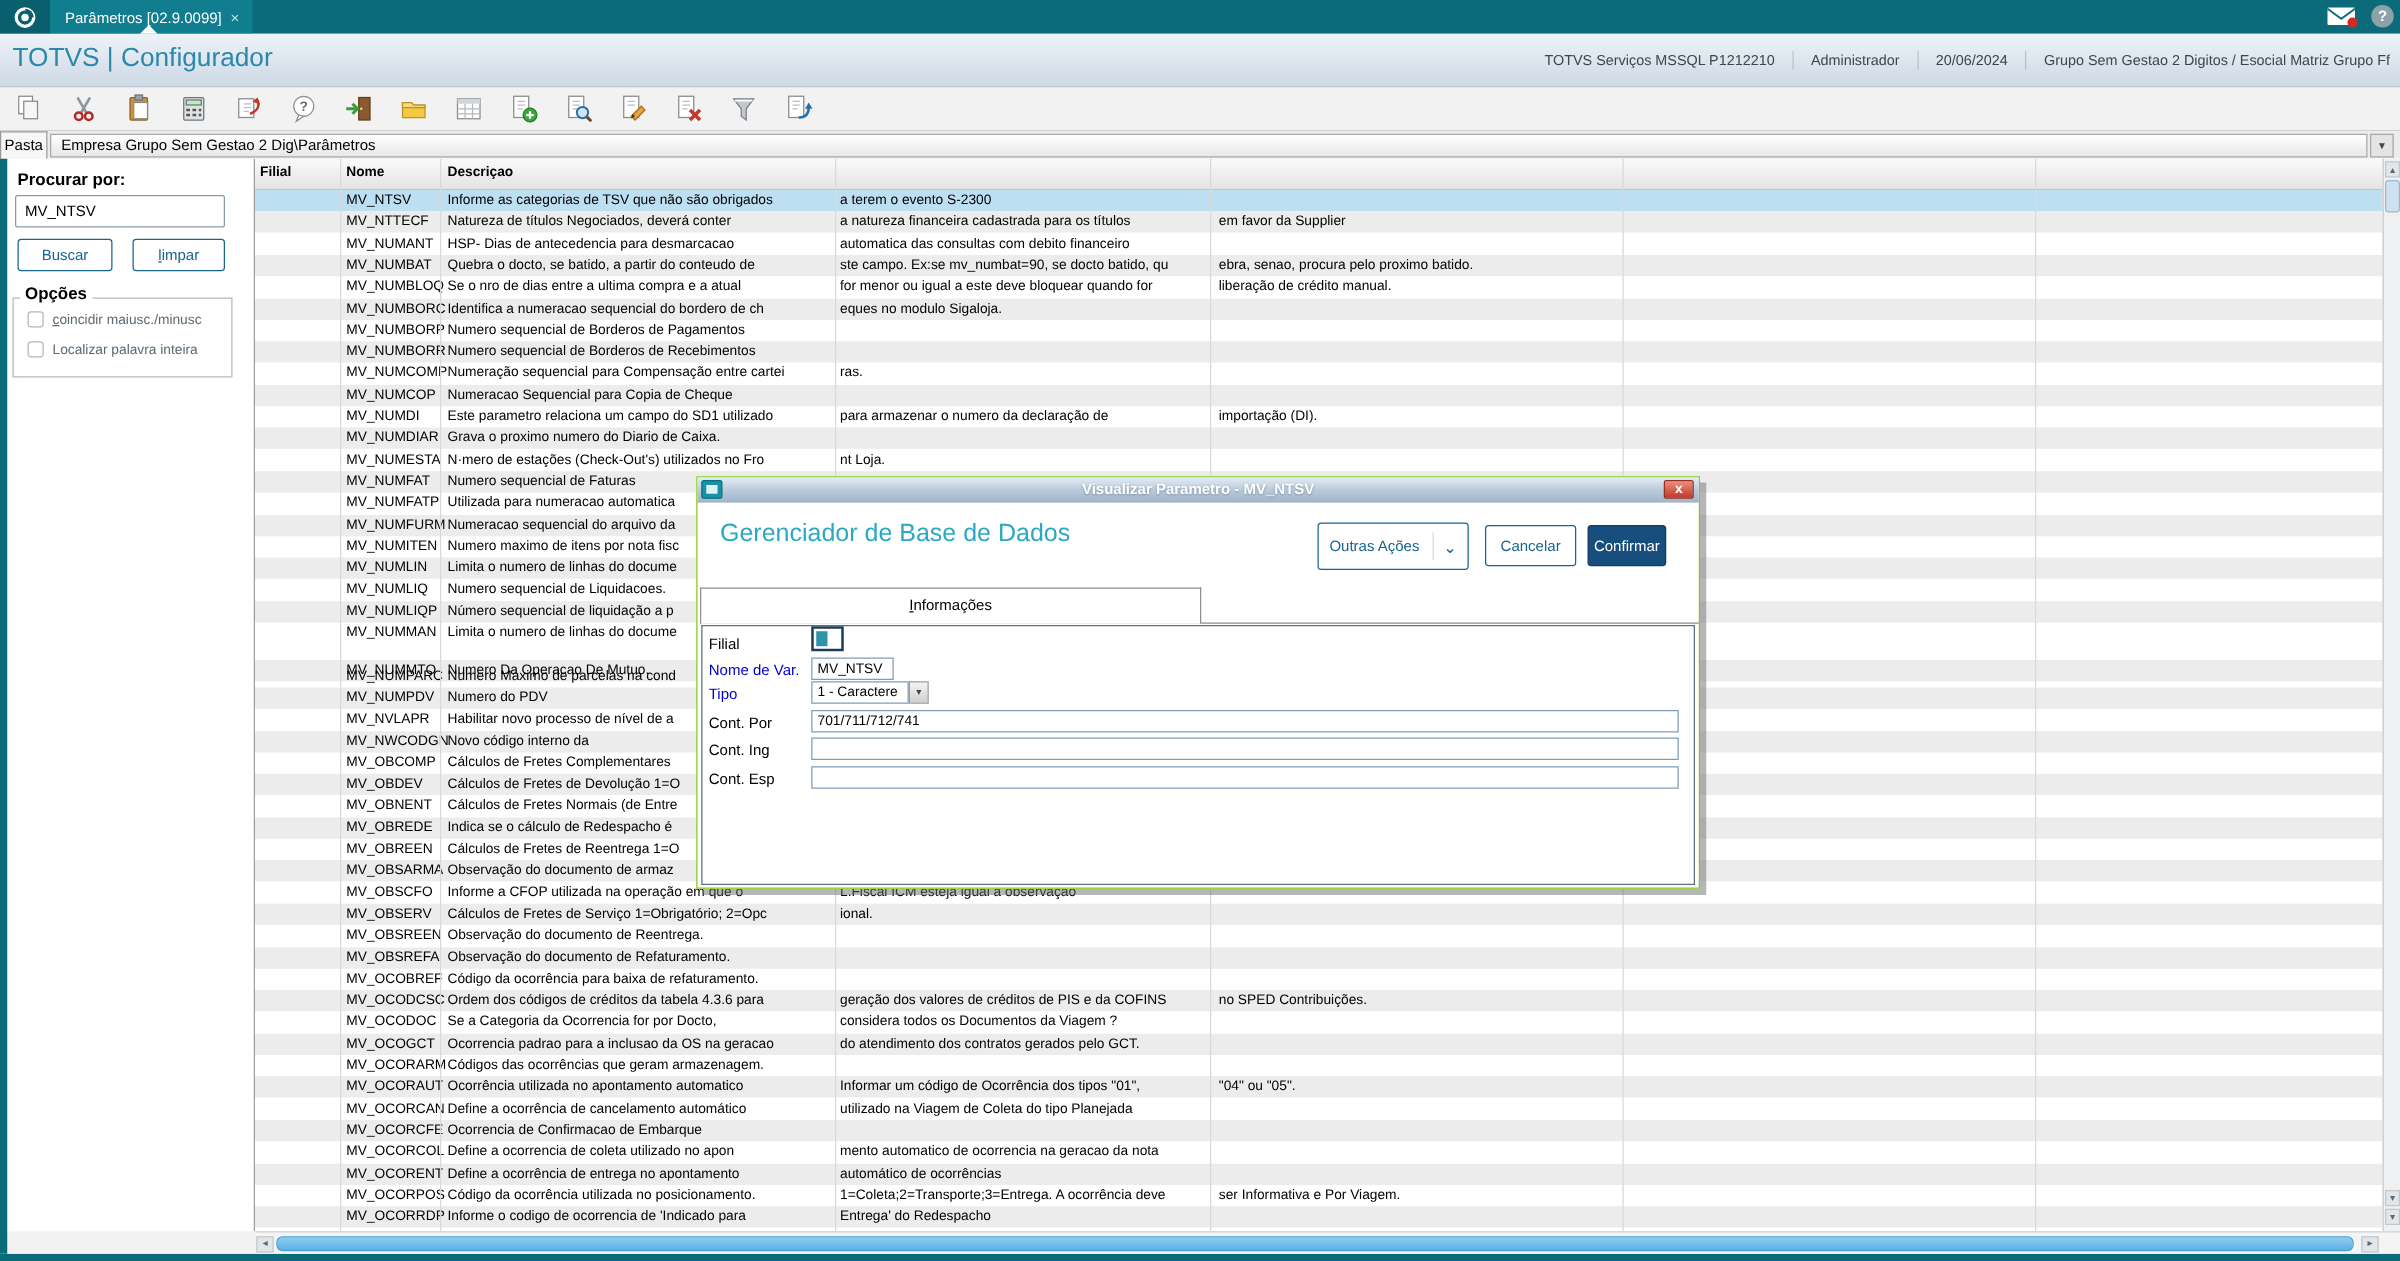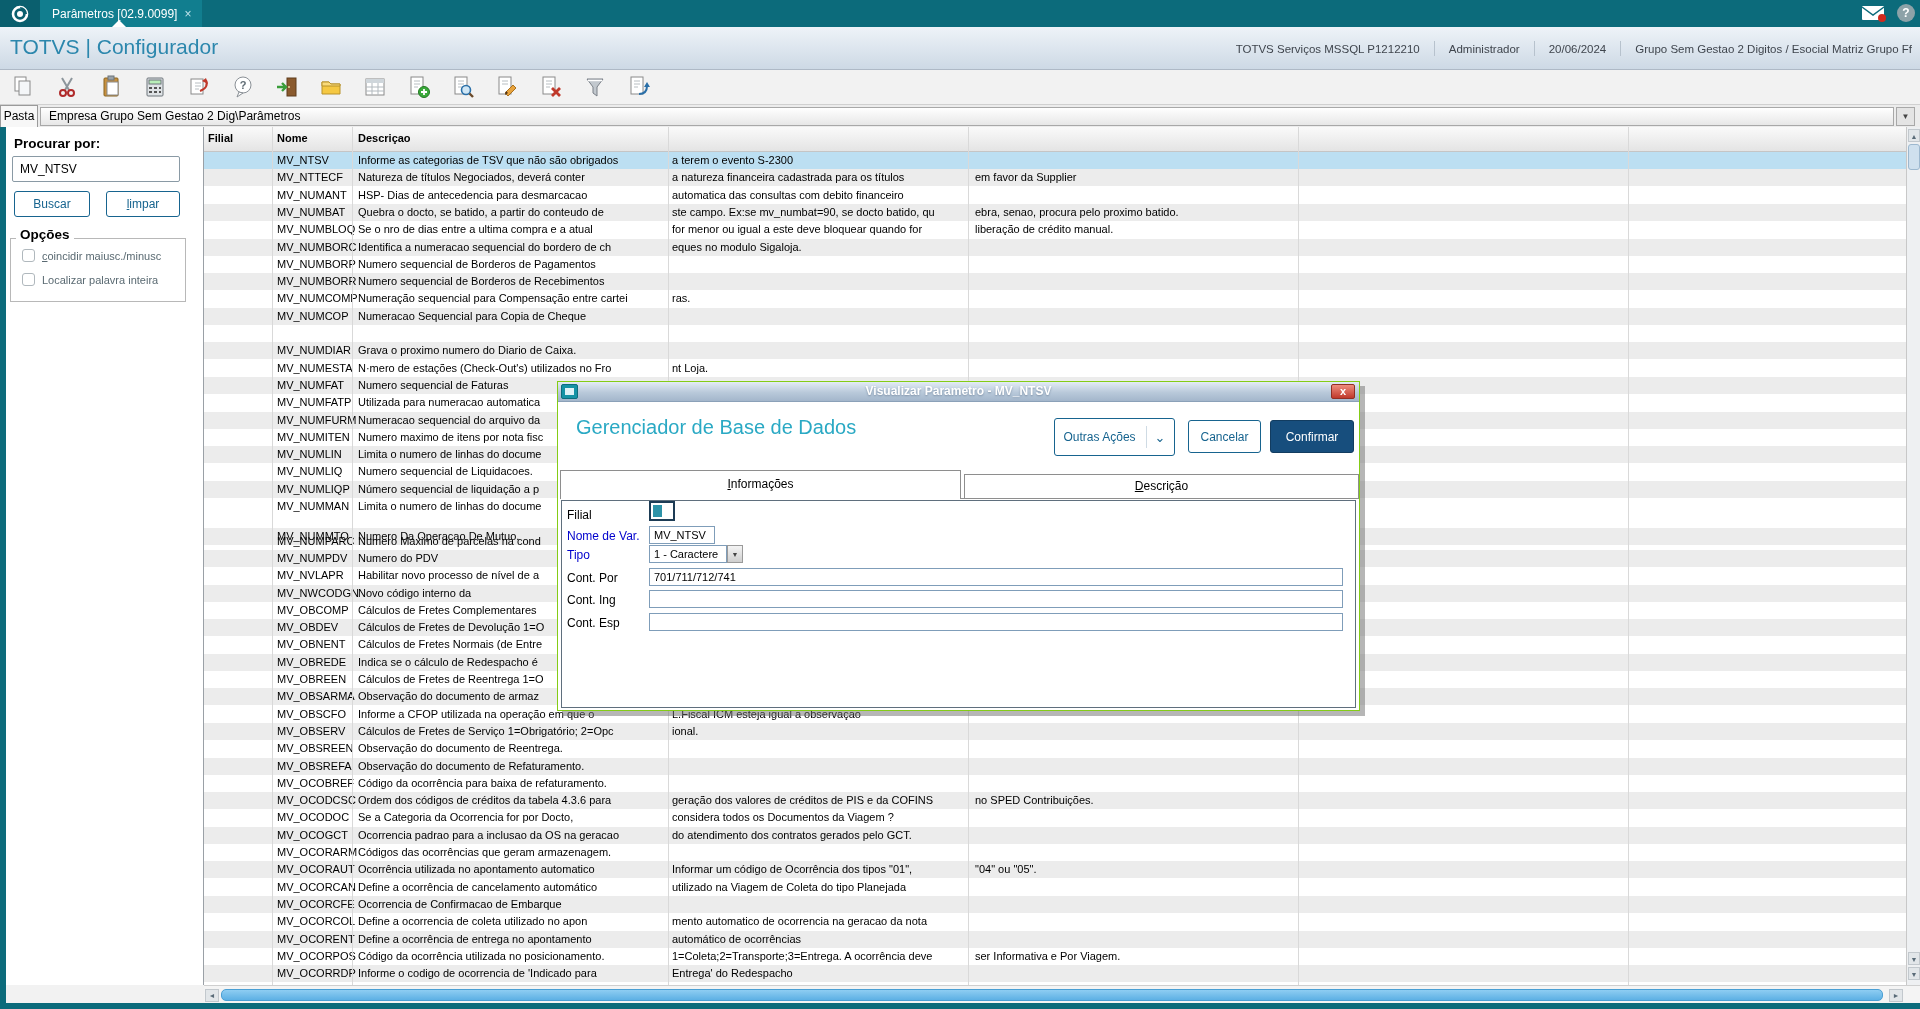--- a/index.html
+++ b/index.html
@@ -361,20 +361,26 @@
         <div class="tc" style="left: 154px;">Numeração sequencial para Compensação entre cartei</div>
         <div class="tc" style="left: 468px;">ras.</div>
         <div class="tc" style="left: 771px;"></div>
       </div>
       <div class="trow zebra" style="top: 156px;">
         <div class="tc" style="left: 73px;">MV_NUMCOP</div>
         <div class="tc" style="left: 154px;">Numeracao Sequencial para Copia de Cheque</div>
         <div class="tc" style="left: 468px;"></div>
         <div class="tc" style="left: 771px;"></div>
       </div>
+      <div class="trow" style="top: 173px;">
+        <div class="tc" style="left: 73px;">MV_NUMDI</div>
+        <div class="tc" style="left: 154px;">Este parametro relaciona um campo do SD1 utilizado</div>
+        <div class="tc" style="left: 468px;">para armazenar o numero da declaração de</div>
+        <div class="tc" style="left: 771px;">importação (DI).</div>
+      </div>
       <div class="trow zebra" style="top: 190px;">
         <div class="tc" style="left: 73px;">MV_NUMDIAR</div>
         <div class="tc" style="left: 154px;">Grava o proximo numero do Diario de Caixa.</div>
         <div class="tc" style="left: 468px;"></div>
         <div class="tc" style="left: 771px;"></div>
       </div>
       <div class="trow" style="top: 208px;">
         <div class="tc" style="left: 73px;">MV_NUMESTA</div>
         <div class="tc" style="left: 154px;">N·mero de estações (Check-Out's) utilizados no Fro</div>
         <div class="tc" style="left: 468px;">nt Loja.</div>
@@ -621,26 +627,25 @@
     <div class="dlg-heading">Gerenciador de Base de Dados</div>
 
     <div class="dlg-btn" style="left:496px; top:36px; width:121px; height:38px;">
       <span>Outras Ações</span>
       <span class="oa-sep"></span>
       <span class="oa-chev">⌄</span>
     </div>
     <div class="dlg-btn" style="left:630px; top:38px; width:73px; height:33px;">
       <span>Cancelar</span>
     </div>
-    <div class="dlg-btn primary" style="left:712px; top:38px; width:84px; height:33px;">
+    <div class="dlg-btn primary" style="left:712px; top:38px; width:63px; height:33px;">
       <span>Confirmar</span>
     </div>
 
     <div class="dtab-line"></div>
-    <div class="dtab idle u-first">Descrição</div>
     <div class="dtab active u-first">Informações</div>
 
     <div class="fieldbox"></div>
 
     <div class="flabel" style="top:126px;">Filial</div>
     <div class="filial-input">
       <div class="filial-caret"></div>
     </div>
 
     <div class="flabel blue" style="top:147px;">Nome de Var.</div>

